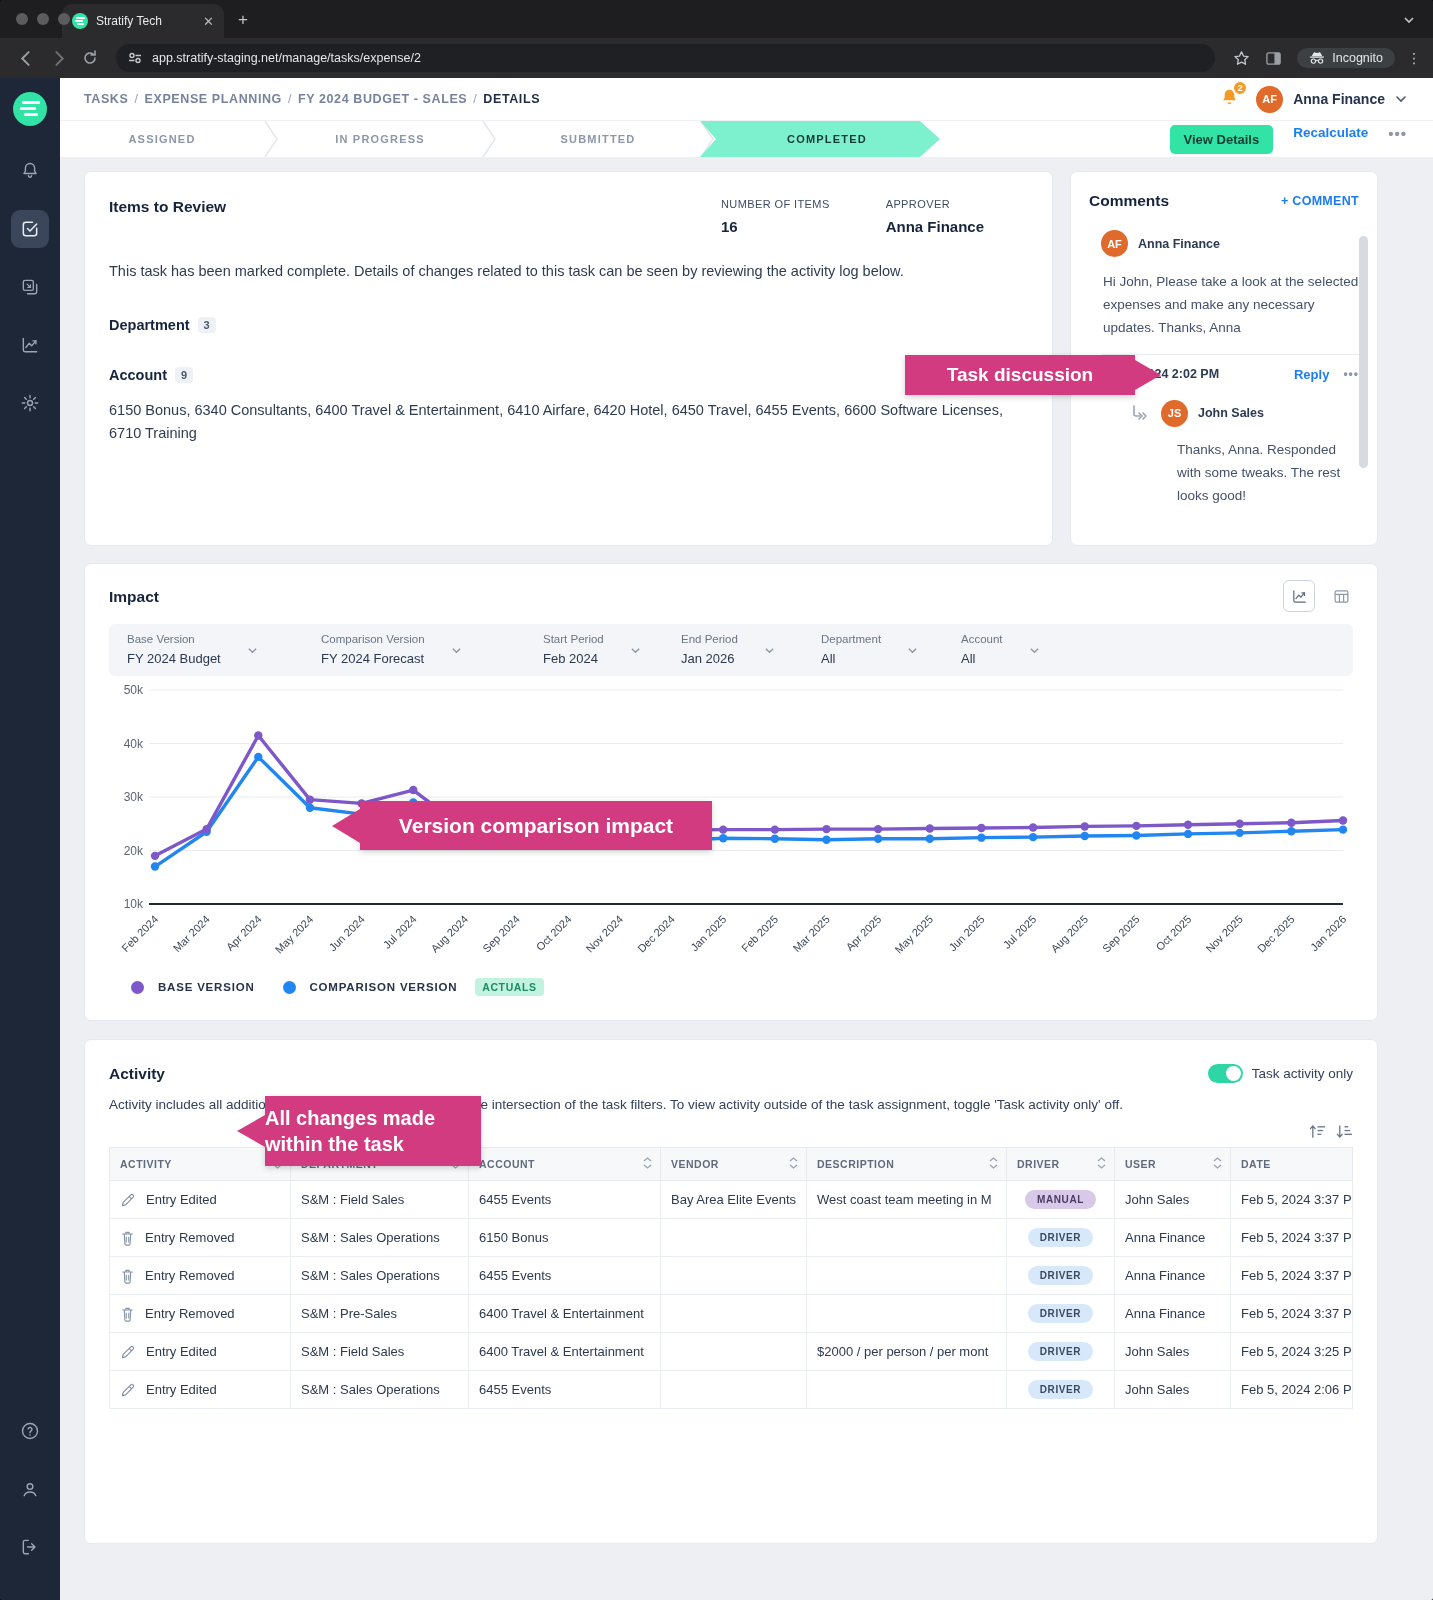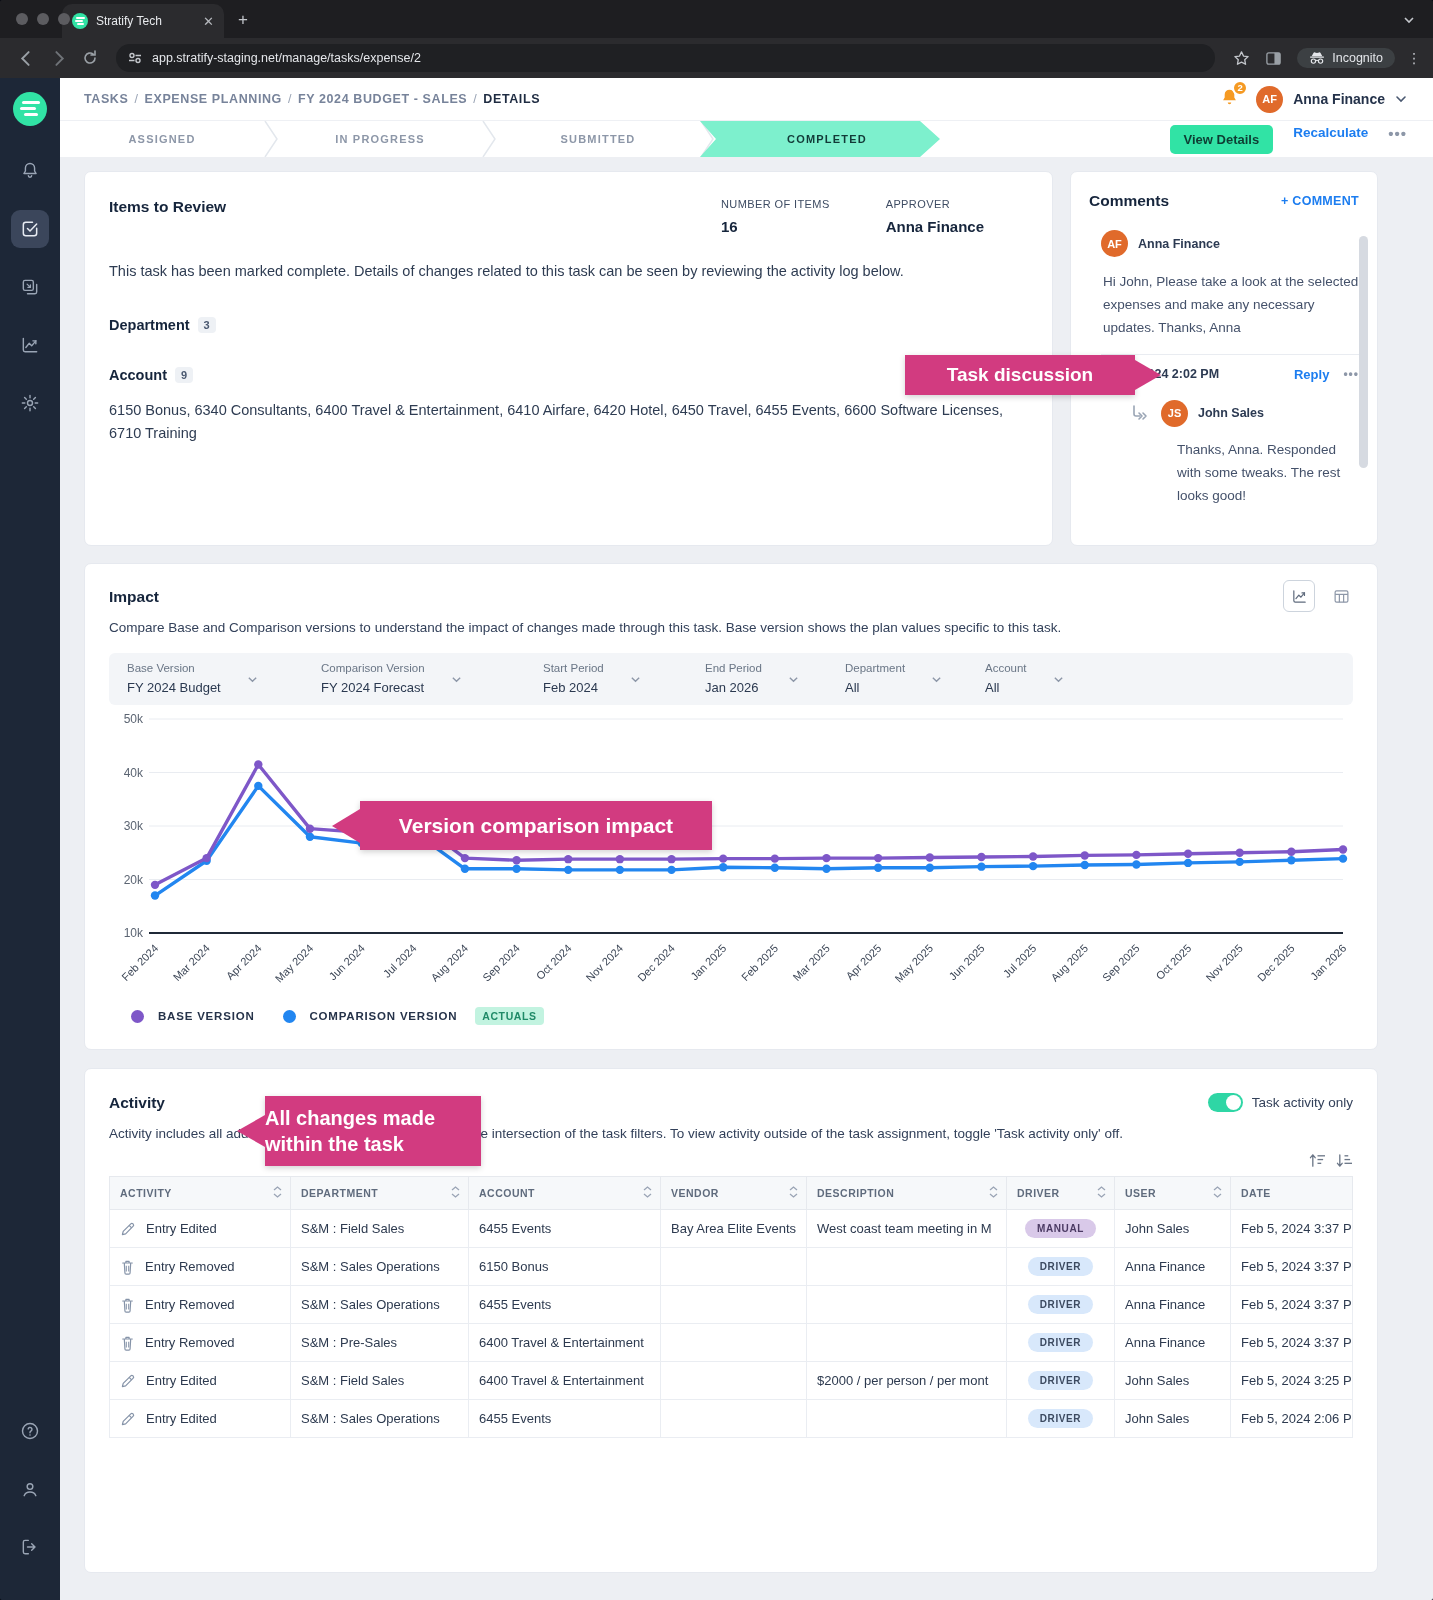--- a/index.html
+++ b/index.html
@@ -114,21 +114,21 @@
   
   .impact-card{margin-top:17px;padding:24px;position:relative;}
   .impact-desc{font-size:13.5px;color:#33415a;margin-top:14px;}
   .view-toggles{position:absolute;right:20px;top:16px;display:flex;align-items:center;gap:10px;}
   .vt{width:32px;height:32px;border-radius:6px;display:flex;align-items:center;justify-content:center;}
   .vt.active{border:1px solid #cdd4dd;}
   .filterbar{margin-top:18px;background:#f3f5f8;border-radius:6px;display:flex;padding:9px 18px 10px;gap:8px;}
   .filter{display:flex;align-items:flex-end;gap:26px;}
   .f-label{font-size:11.5px;color:#6a7686;}
   .f-value{font-size:13px;color:#2b3950;margin-top:6px;}
-  .f1{width:186px;}.f2{width:214px;}.f3{width:130px;}.f4{width:132px;margin-left:24px;}.f5{width:132px;}.f6{width:130px;}
+  .f1{width:186px;}.f2{width:214px;}.f3{width:130px;}.f4{width:132px;}.f5{width:132px;}.f6{width:130px;}
   .legend{display:flex;align-items:center;gap:14px;margin-top:6px;padding-left:22px;}
   .legend-dot{width:13px;height:13px;border-radius:50%;}
   .legend-label{font-size:11.5px;font-weight:700;letter-spacing:.8px;color:#26334a;margin-right:14px;}
   .badge-actuals{background:var(--mint-badge-bg);color:var(--mint-badge-tx);font-size:10.5px;font-weight:700;letter-spacing:.6px;padding:3px 7px;border-radius:4px;}
 
   
   .activity-card{margin-top:18px;padding:24px 24px 40px;position:relative;min-height:505px;}
   .activity-head{display:flex;align-items:center;}
   .toggle-wrap{margin-left:auto;display:flex;align-items:center;gap:9px;}
   .toggle{width:35px;height:19px;border-radius:10px;background:#2fd6a5;position:relative;}
@@ -411,21 +411,20 @@
             </span>
             <span class="vt">
               <svg width="17" height="17" viewBox="0 0 24 24">
                   <rect x="3" y="4" width="18" height="16" rx="2" fill="none" stroke="#8d97a8" stroke-width="1.7"></rect>
                   <line x1="3" y1="9" x2="21" y2="9" stroke="#8d97a8" stroke-width="1.7"></line>
                   <line x1="9" y1="9" x2="9" y2="20" stroke="#8d97a8" stroke-width="1.7"></line>
                   <line x1="15" y1="9" x2="15" y2="20" stroke="#8d97a8" stroke-width="1.7"></line>
                 </svg>
             </span>
           </div>
-          <div class="impact-desc">Compare Base and Comparison versions to understand the impact of changes made through this task. Base version shows the plan values specific to this task.</div>
 
           <div class="filterbar">
             <div class="filter f1">
               <div>
                   <div class="f-label">Base Version</div>
                   <div class="f-value">FY 2024 Budget</div>
                 </div>
               <svg width="11" height="11" viewBox="0 0 12 12" style="margin-bottom:10px">
                   <polyline points="2,4 6,8 10,4" fill="none" stroke="#8d97a8" stroke-width="1.5"></polyline>
                 </svg>

